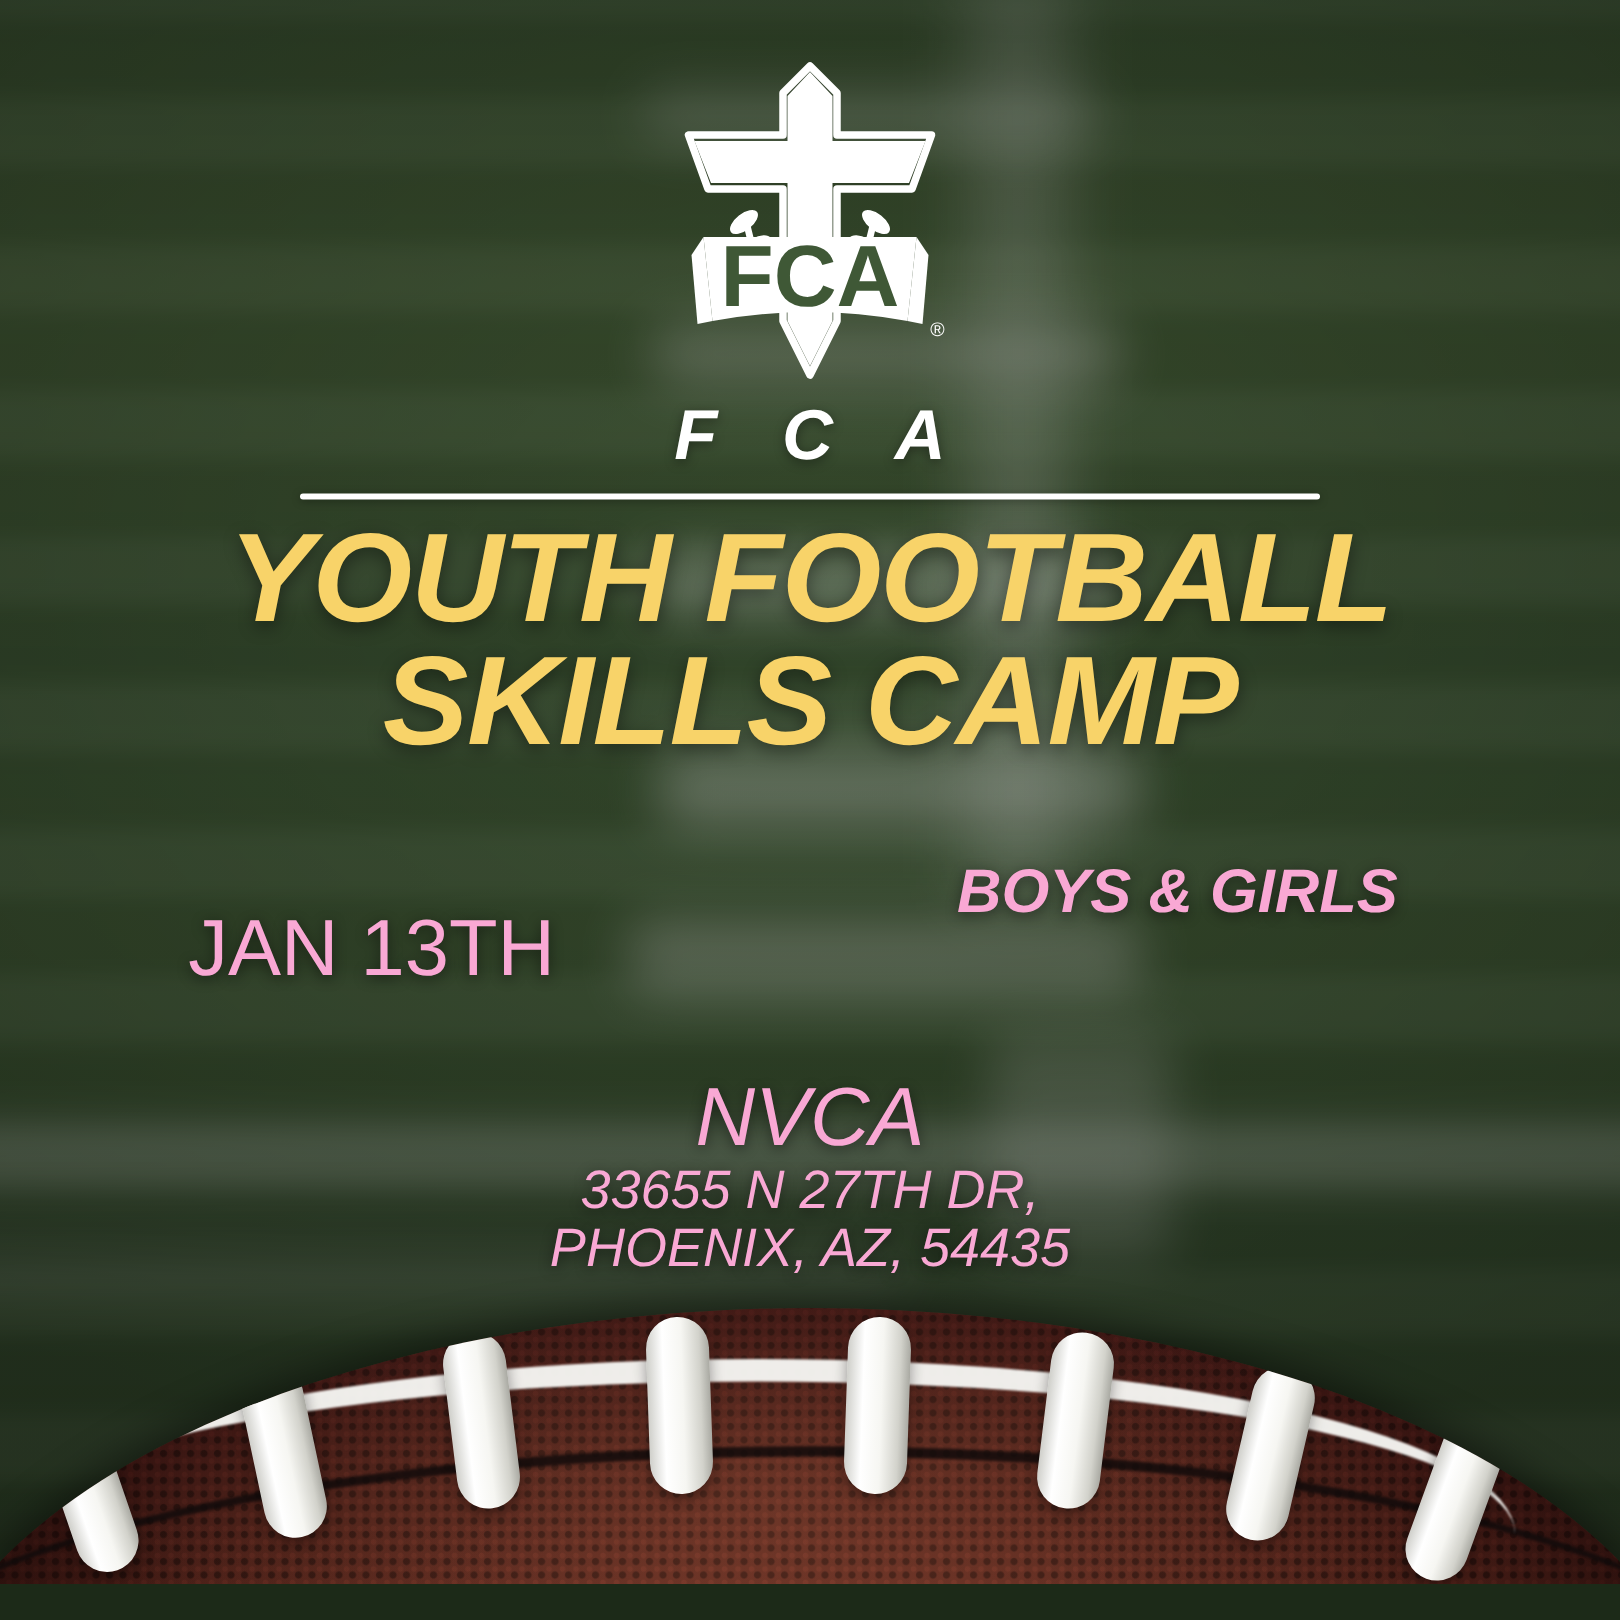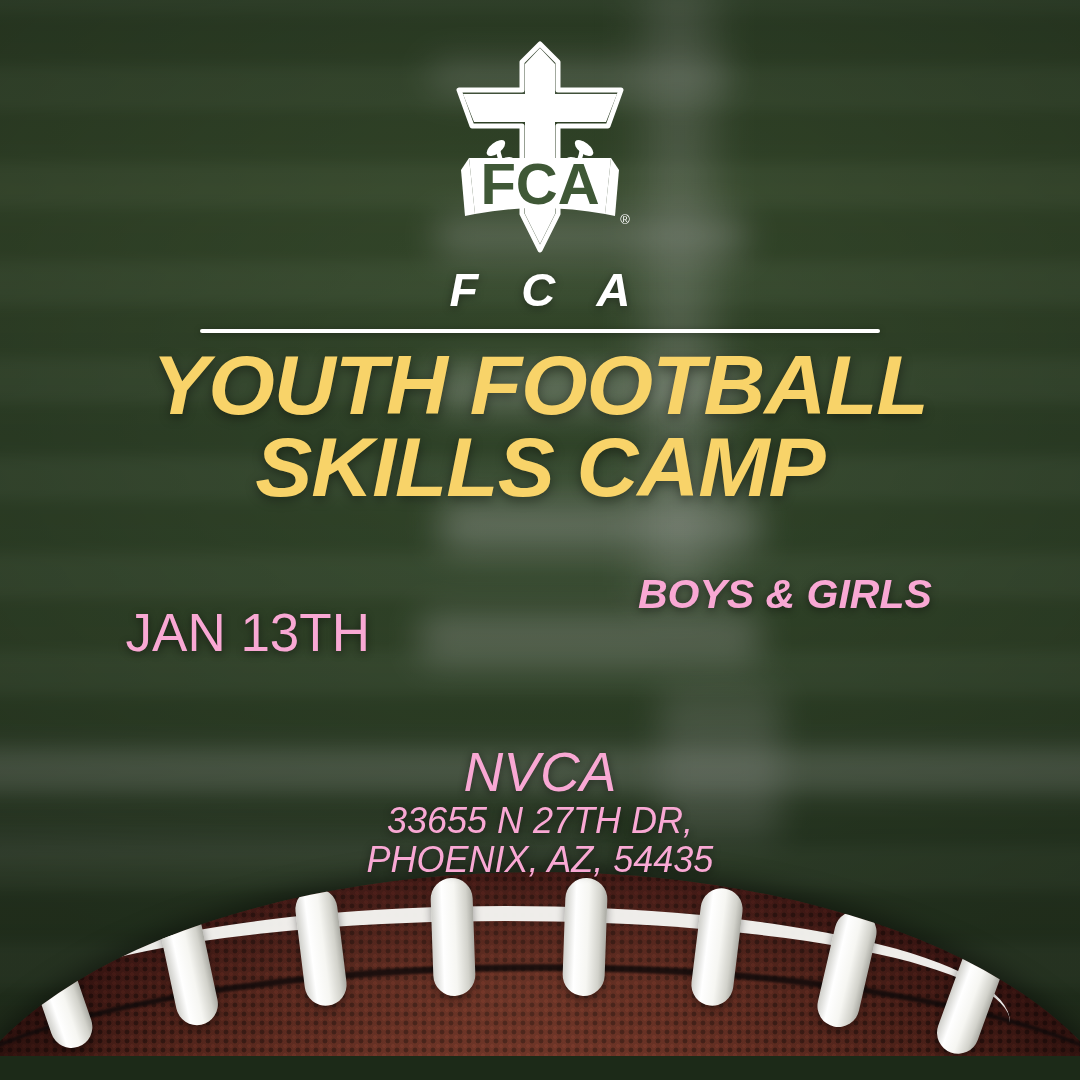--- a/index.html
+++ b/index.html
@@ -251,21 +251,21 @@
   #audience-block {
     top: 572px;
     right: 22px;
     width: 420px;
     text-align: left;
     font-size: 41px;
     font-weight: bold;
     font-style: italic;
   }
   #venue-block {
-    top: 743px;
+    top: 715px;
     left: 0;
     width: 100%;
     text-align: center;
     font-style: italic;
     font-weight: normal;
   }
   #venue-name { font-size: 55px; display: block; }
   #venue-street, #venue-city { font-size: 36px; display: block; }
 </style>
 </head>

